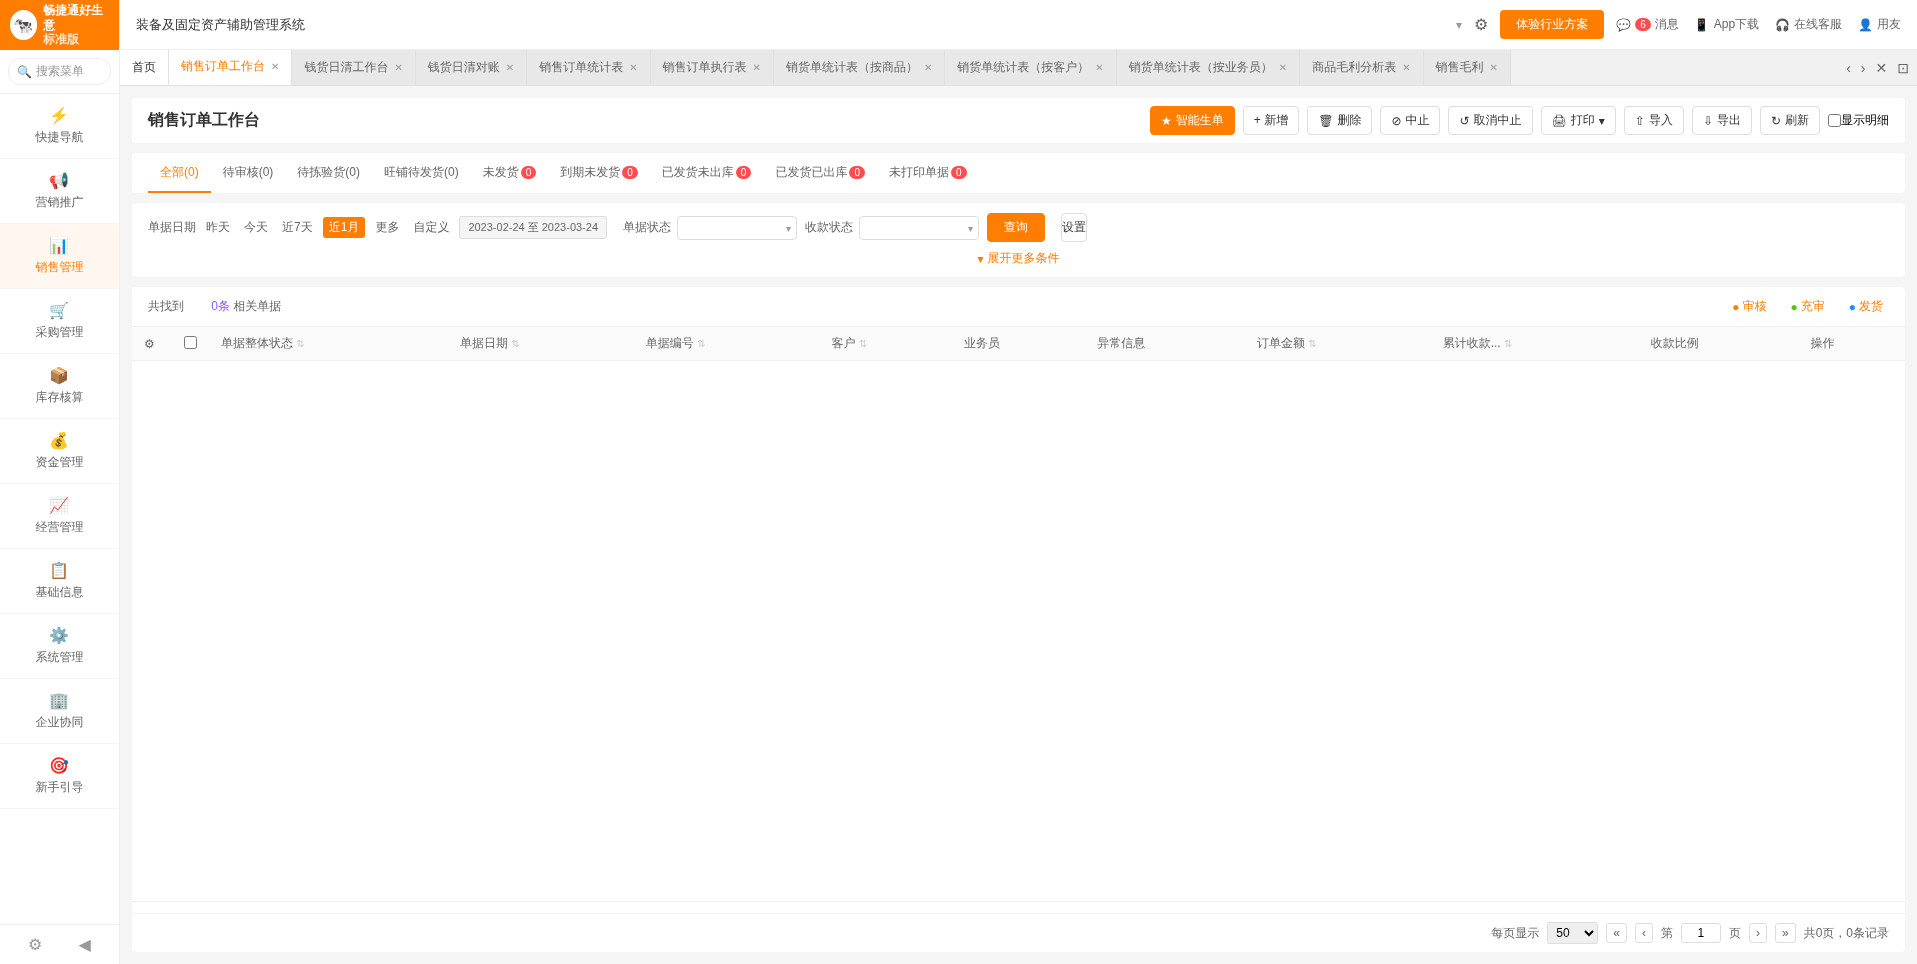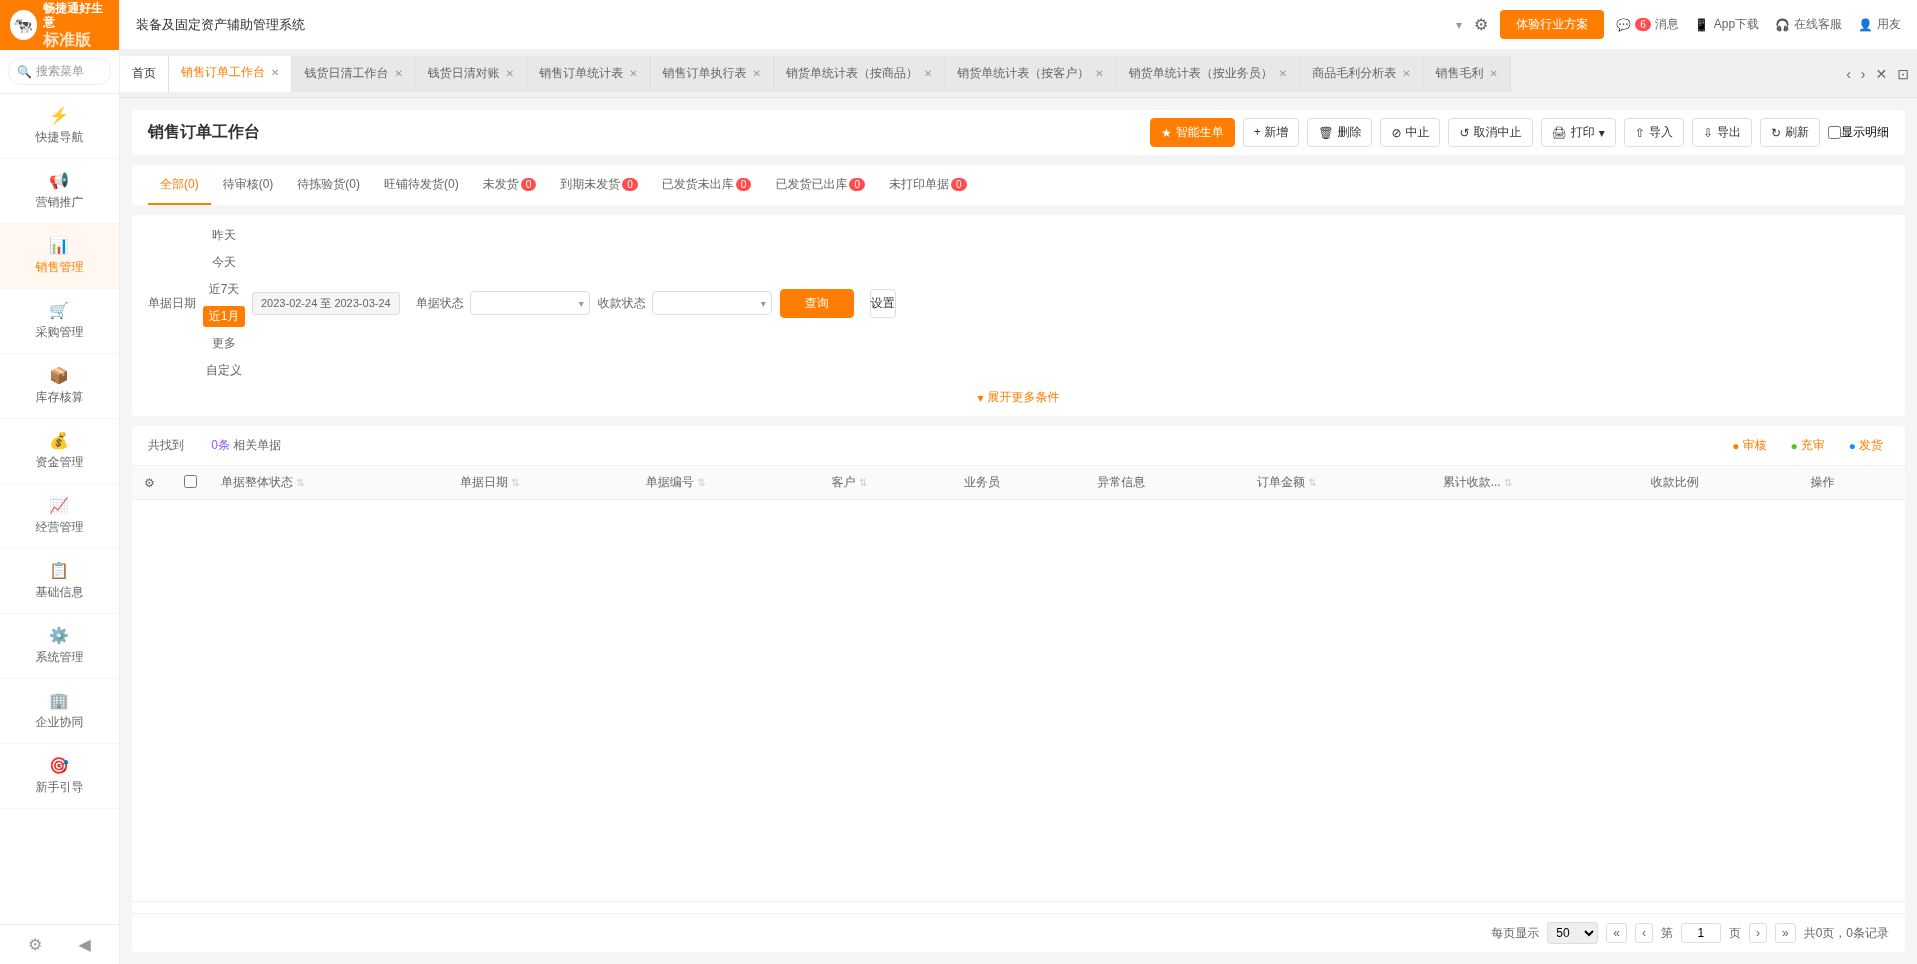--- a/index.html
+++ b/index.html
@@ -30,21 +30,21 @@
       width: 30px; height: 30px;
       background: white;
       border-radius: 50%;
       display: flex; align-items: center; justify-content: center;
       color: #ff7d00;
       font-size: 16px;
       font-weight: bold;
     }
     .sidebar-logo-text { line-height: 1.2; }
     .sidebar-logo-text div:first-child { font-size: 12px; }
-    .sidebar-logo-text div:last-child { font-size: 16px; color: rgba(255,255,255,0.8); }
+    .sidebar-logo-text div:last-child { font-size: 12px; color: rgba(255,255,255,0.8); }
     .sidebar-search {
       padding: 8px;
       border-bottom: 1px solid #eee;
     }
     .sidebar-search-btn {
       width: 100%;
       background: none;
       border: 1px solid #eee;
       border-radius: 12px;
       padding: 4px 8px;
@@ -144,21 +144,21 @@
     }
     .dropdown-icon {
       color: #999;
       font-size: 12px;
       cursor: pointer;
     }
 
     
     .tab-bar {
       background: #f0f0f0;
-      height: 48px;
+      height: 36px;
       display: flex;
       align-items: center;
       overflow: hidden;
       border-bottom: 1px solid #e0e0e0;
     }
     .tab-item {
       height: 36px;
       padding: 0 12px;
       display: flex;
       align-items: center;
@@ -295,22 +295,20 @@
       display: flex;
       align-items: center;
       gap: 6px;
       font-size: 12px;
       color: #666;
     }
     .filter-label { color: #666; white-space: nowrap; }
     .filter-date-options {
       display: flex;
       gap: 6px;
-      align-items: center;
-      flex-direction: column;
     }
     .date-option {
       cursor: pointer;
       color: #666;
       font-size: 12px;
       padding: 2px 4px;
     }
     .date-option.active {
       background: #ff7d00;
       color: white;
@@ -746,21 +744,21 @@
         </div>
         <div class="filter-item">
           <span class="filter-label">收款状态</span>
           <div class="select-wrapper">
             <select class="filter-select">
               <option value=""></option>
             </select>
           </div>
           <span style="margin-left:-20px;pointer-events:none;color:#999;">▾</span>
         </div>
-        <button class="toolbar-btn primary" style="padding:5px 24px;">查询</button>
+        <button class="toolbar-btn primary" style="padding:5px 16px;">查询</button>
         <button class="toolbar-btn" style="padding:5px 0;">设置</button>
       </div>
       <div class="filter-btn-row">
         <button class="expand-btn">
           <span>▾</span>
           <span>展开更多条件</span>
         </button>
       </div>
     </div>
 

